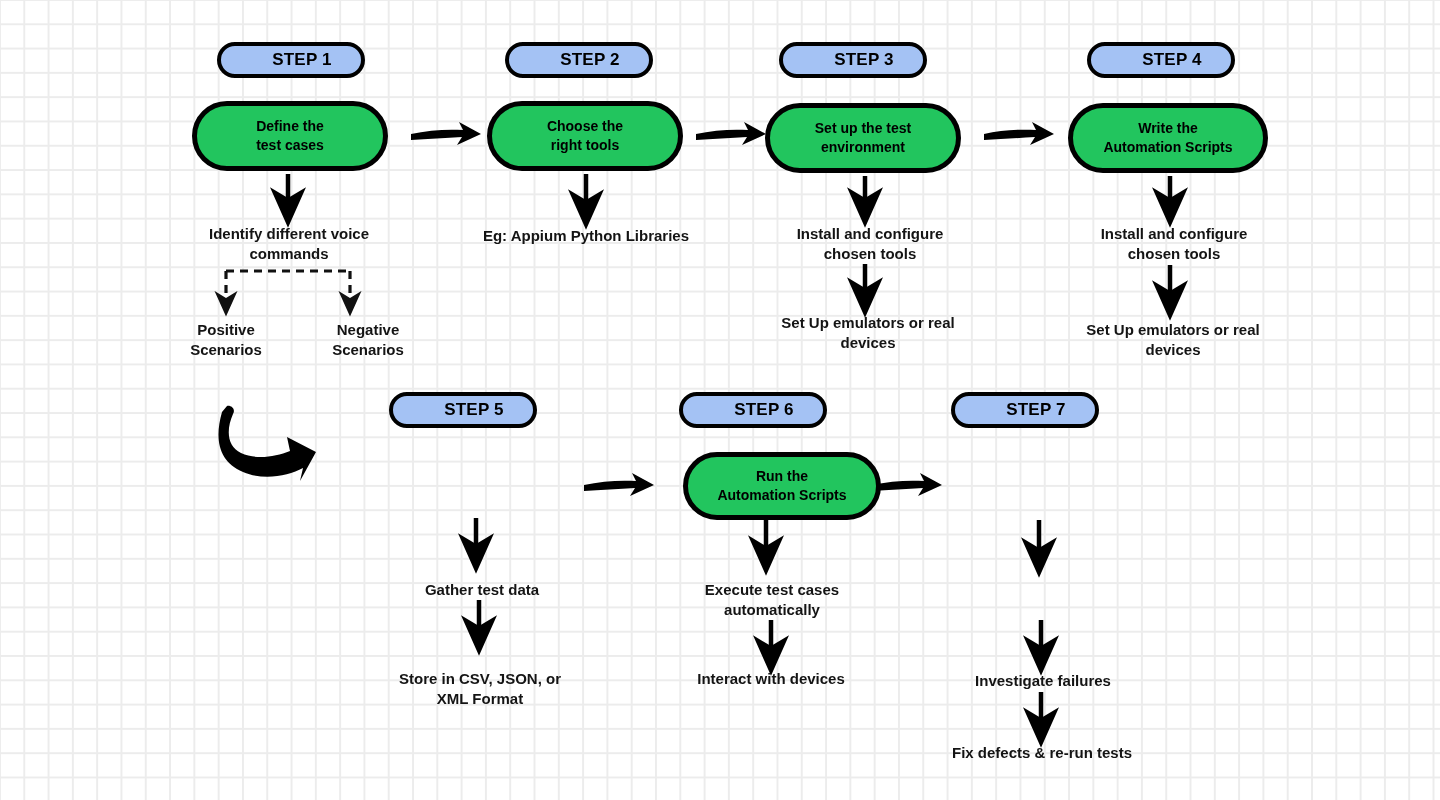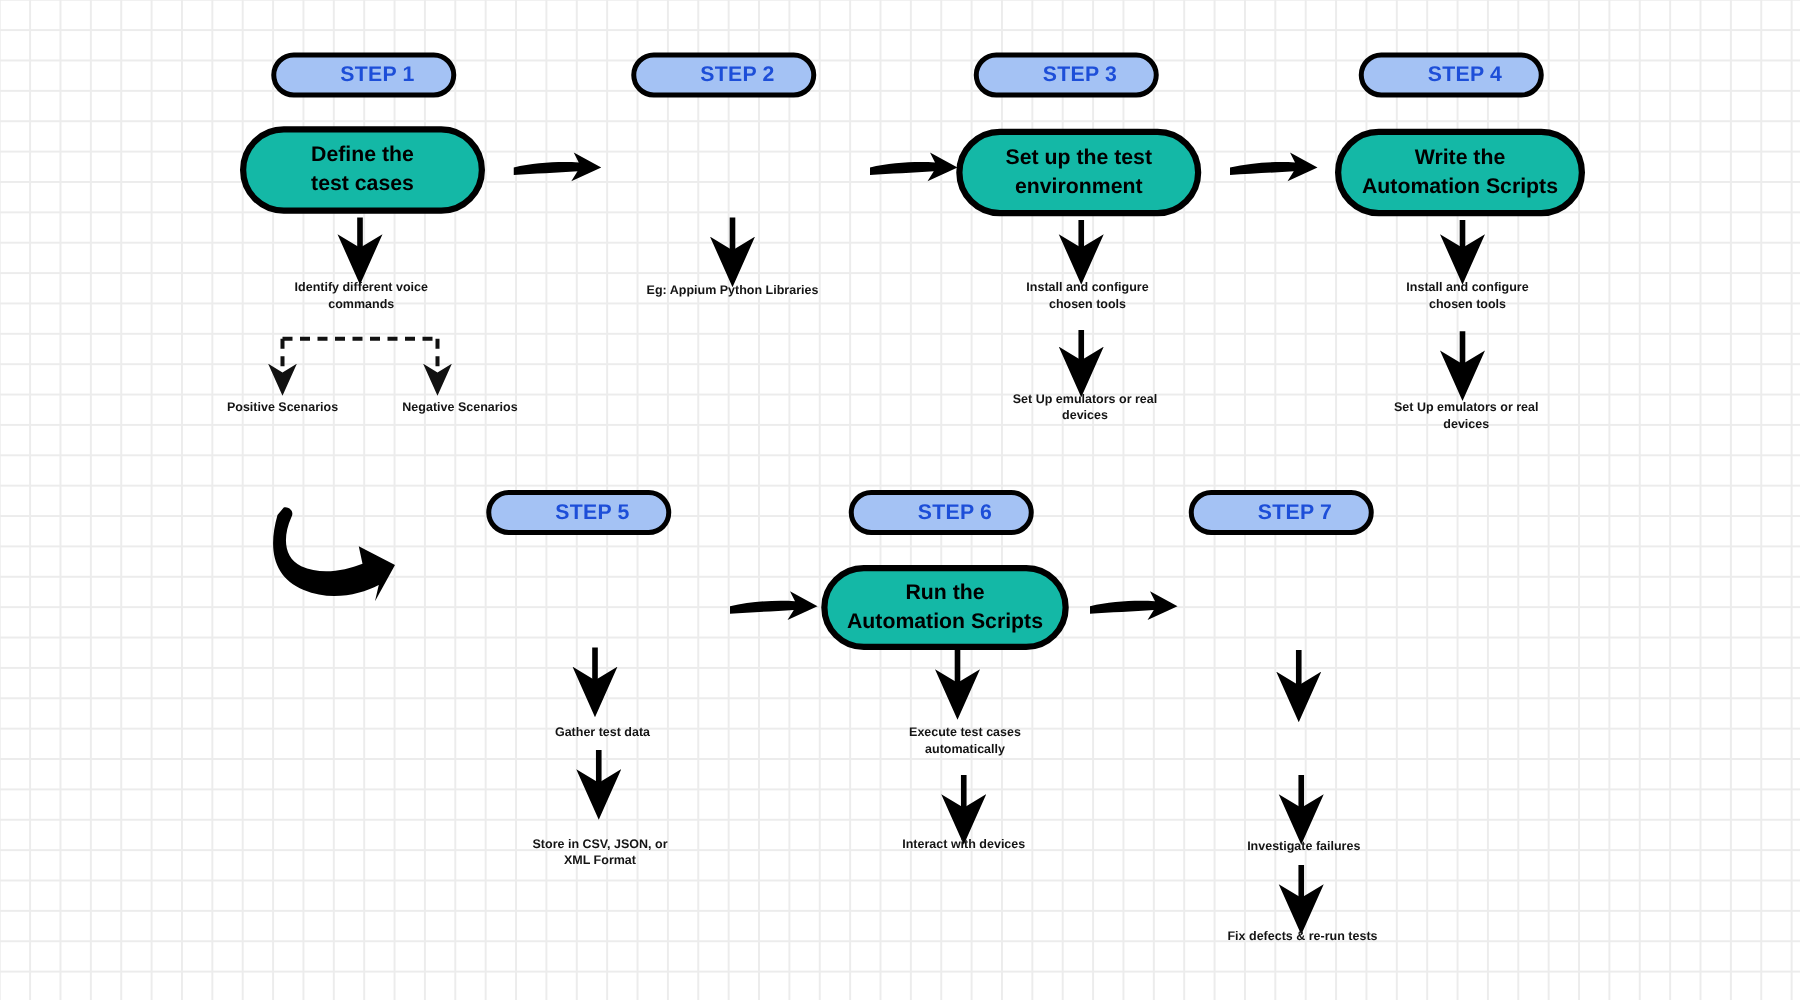--- a/index.html
+++ b/index.html
@@ -33,49 +33,49 @@
     background: #a4c2f4;
     border: 4px solid #000000;
     border-radius: 40px;
     box-sizing: border-box;
     height: 36px;
     display: flex;
     align-items: center;
     justify-content: center;
     font-size: 17px;
     font-weight: bold;
-    color: #1d4ed8;
+    color: #000000;
     letter-spacing: 0.2px;
     padding-left: 34px;
     padding-right: 12px;
   }
 
   
   .node {
     position: absolute;
-    background: #14b8a6;
+    background: #22c55e;
     border: 5px solid #000000;
     border-radius: 40px;
     box-sizing: border-box;
     display: flex;
     align-items: center;
     justify-content: center;
     text-align: center;
-    font-size: 17px;
+    font-size: 14px;
     font-weight: bold;
     color: #000000;
     line-height: 1.35;
     padding: 0 10px;
   }
 
   
   .caption {
     position: absolute;
     text-align: center;
-    font-size: 10px;
+    font-size: 15px;
     font-weight: bold;
     color: #141414;
     line-height: 1.32;
     white-space: pre-line;
   }
 
   
   #wires {
     position: absolute;
     left: 0; top: 0;
@@ -179,20 +179,24 @@
 test cases</span>
   </div>
   <div class="caption" style="left:183px; top:224px; width:212px;">Identify different voice
 commands</div>
   <div class="caption" style="left:160px; top:320px; width:132px;">Positive Scenarios</div>
   <div class="caption" style="left:300px; top:320px; width:136px;">Negative Scenarios</div>
 
   <div class="step-badge" style="left:505px; top:42px; width:148px;">
     <span>STEP 2</span>
   </div>
+  <div class="node" style="left:487px; top:101px; width:196px; height:70px;">
+    <span style="white-space:pre-line;">Choose the
+right tools</span>
+  </div>
   <div class="caption" style="left:466px; top:226px; width:240px;">Eg:  Appium Python Libraries</div>
 
   <div class="step-badge" style="left:779px; top:42px; width:148px;">
     <span>STEP 3</span>
   </div>
   <div class="node" style="left:765px; top:103px; width:196px; height:70px;">
     <span style="white-space:pre-line;">Set up the test
 environment</span>
   </div>
   <div class="caption" style="left:764px; top:224px; width:212px;">Install and configure
@@ -215,21 +219,21 @@
   <div class="step-badge" style="left:389px; top:392px; width:148px;">
     <span>STEP 5</span>
   </div>
   <div class="caption" style="left:376px; top:580px; width:212px;">Gather test data</div>
   <div class="caption" style="left:373px; top:669px; width:214px;">Store in CSV, JSON, or
 XML Format</div>
 
   <div class="step-badge" style="left:679px; top:392px; width:148px;">
     <span>STEP 6</span>
   </div>
-  <div class="node" style="left:657px; top:452px; width:198px; height:68px;">
+  <div class="node" style="left:683px; top:452px; width:198px; height:68px;">
     <span style="white-space:pre-line;">Run the
 Automation Scripts</span>
   </div>
   <div class="caption" style="left:666px; top:580px; width:212px;">Execute test cases
 automatically</div>
   <div class="caption" style="left:665px; top:669px; width:212px;">Interact with devices</div>
 
   <div class="step-badge" style="left:951px; top:392px; width:148px;">
     <span>STEP 7</span>
   </div>

